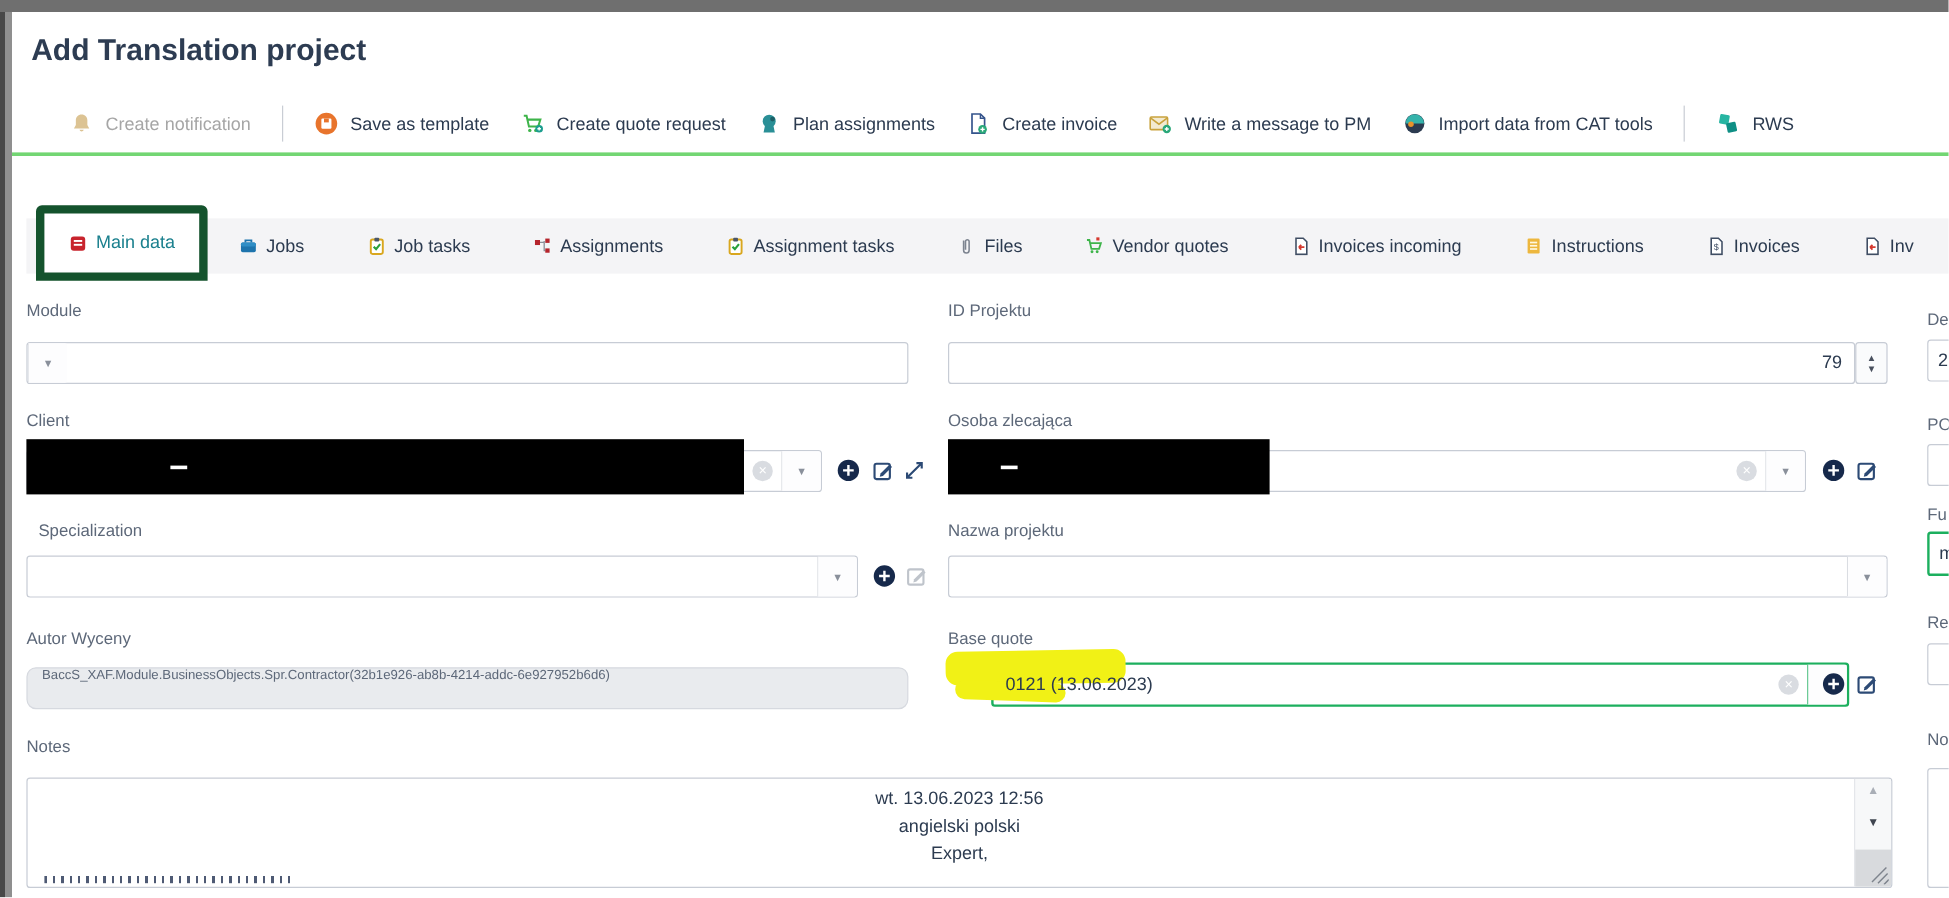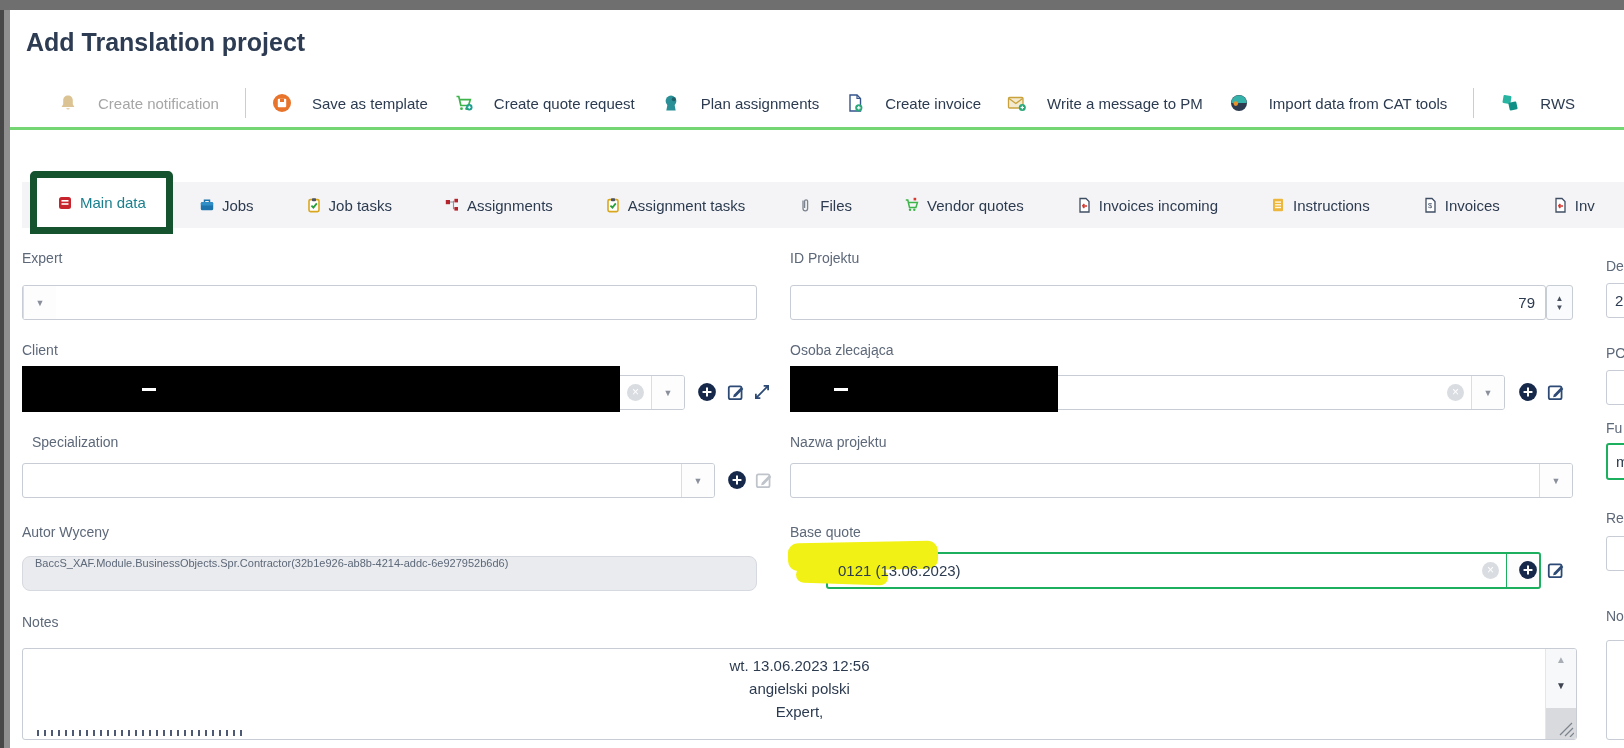--- a/index.html
+++ b/index.html
@@ -5,21 +5,21 @@
   html,body{margin:0;padding:0;background:#fff;}
   .screen{position:relative;width:1624px;height:748px;background:#fff;overflow:hidden;
           font-family:"Liberation Sans",sans-serif;color:#2c3b50;}
   .chrome-top{position:absolute;left:0;top:0;width:1624px;height:10px;background:#6f6f6f;}
   .chrome-left{position:absolute;left:0;top:10px;width:10px;height:738px;
                background:linear-gradient(to right,#474747 0,#474747 4px,#8f8f8f 4px,#8f8f8f 100%);}
   .title{position:absolute;left:26px;top:28px;font-size:25px;font-weight:bold;color:#2d3c52;}
 
   
   .toolbar{position:absolute;left:58px;top:86px;height:34px;display:flex;align-items:center;gap:26px;}
-  .tb-item{display:flex;align-items:center;gap:20px;font-size:15px;color:#2c3b50;cursor:default;white-space:nowrap;}
+  .tb-item{display:flex;align-items:center;gap:10px;font-size:15px;color:#2c3b50;cursor:default;white-space:nowrap;}
   .tb-item.disabled{color:#a6a6a6;}
   .tb-sep{width:1px;height:30px;background:#c9cdd4;}
   .i20{width:20px;height:20px;flex:none;}
 
   .green-line{position:absolute;left:10px;top:127px;width:1614px;height:3px;background:#73d673;}
 
   
   .tabstrip{position:absolute;left:22px;top:182px;right:0;height:46px;background:#f4f4f6;display:flex;align-items:center;}
   .tab{display:flex;align-items:center;gap:7px;padding:0 26px;font-size:15px;color:#2c3b50;height:46px;white-space:nowrap;}
   .tab.active{background:#fff;border:7px solid #14532d;border-radius:5px 5px 0 0;height:49px;margin-top:-5px;
@@ -233,21 +233,21 @@
     </div>
     <div class="tab">
       <svg class="i16" viewBox="0 0 16 16">
           <path d="M4 1.5h6l3 3V15H4z" fill="#fff" stroke="#3f4d63" stroke-width="1.3"></path>
           <path d="M11 9H6.4m0 0l2-2m-2 2l2 2" stroke="#d5392f" stroke-width="1.5" fill="none"></path>
         </svg>
       <span>Inv</span>
     </div>
   </div>
 
-  <div class="label" style="left:22px;top:250px">Expert</div>
+  <div class="label" style="left:22px;top:250px">Module</div>
   <div class="combo" style="left:22px;top:285px;width:735px">
     <span class="ddbtn">▼</span>
   </div>
 
   <div class="label" style="left:790px;top:250px">ID Projektu</div>
   <div class="tinput" style="left:790px;top:285px;width:756px">
     <span class="val right">79</span>
   </div>
   <div class="spinner" style="left:1546px;top:285px">
       <span>▲</span>

